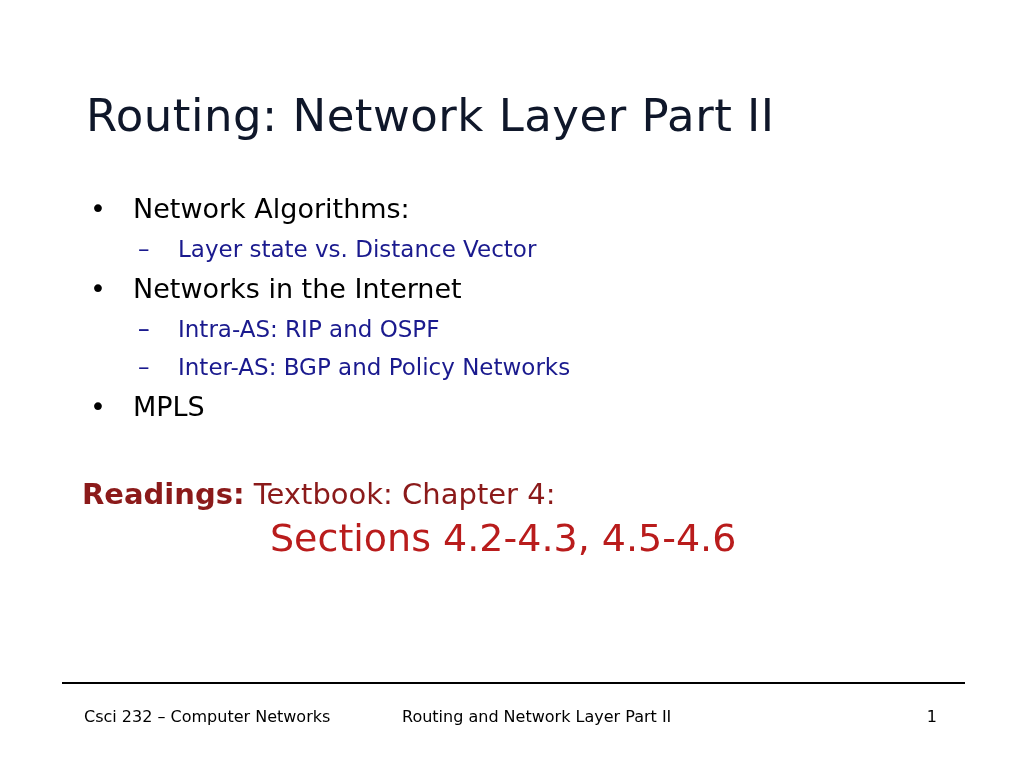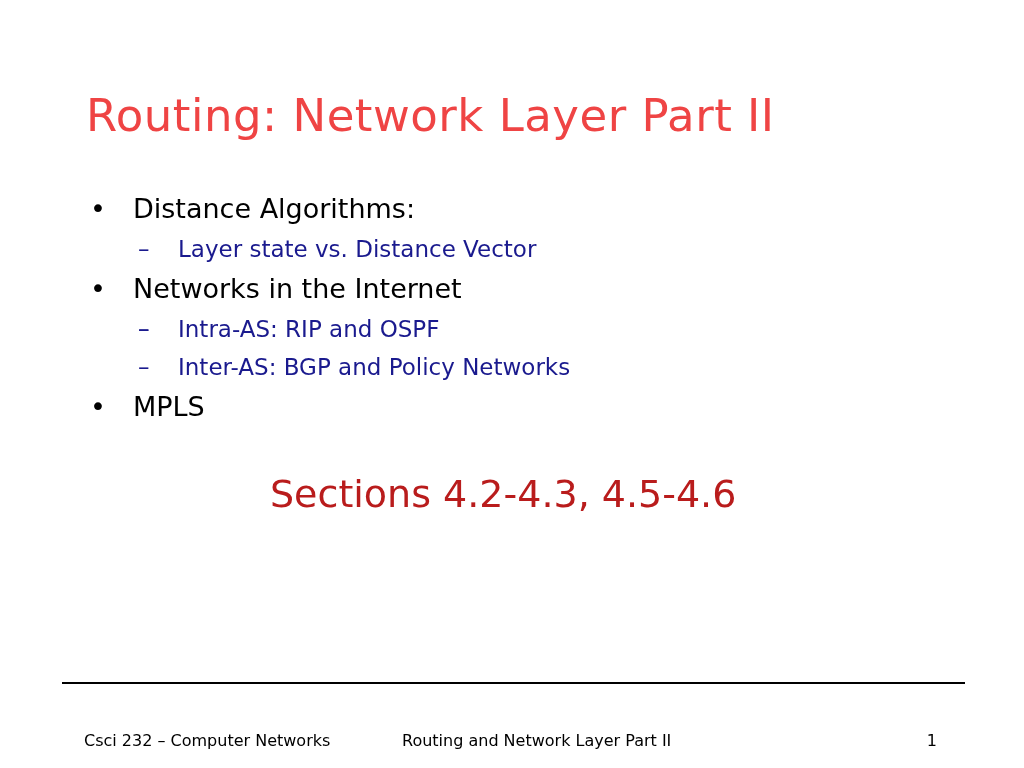--- a/index.html
+++ b/index.html
@@ -25,21 +25,21 @@
   
   .slide-title {
     position: absolute;
     left: 86px;
     top: 88px;
     width: 880px;
     font-family: "DejaVu Sans", sans-serif;
     font-size: 45px;
     line-height: 56px;
     font-weight: 400;
-    color: #ef4444;
+    color: #0f172a;
     letter-spacing: 0.5px;
     white-space: nowrap;
   }
 
   
   .body-block {
     position: absolute;
     left: 82px;
     top: 188px;
     width: 860px;
@@ -119,21 +119,20 @@
   }
   .footer {
     position: absolute;
     left: 62px;
     top: 702px;
     width: 903px;
     height: 30px;
     font-size: 16px;
     line-height: 30px;
     color: #000000;
-    margin-top: 24px;
   }
   .footer-left {
     position: absolute;
     left: 22px;
     top: 0;
     white-space: nowrap;
   }
   .footer-center {
     position: absolute;
     left: 340px;
@@ -151,21 +150,21 @@
 <body>
 
 <div class="slide">
 
   <div class="slide-title">Routing: Network Layer Part II</div>
 
   <div class="body-block">
 
     <div class="bullet-l1">
       <span class="marker">•</span>
-      <span>Distance Algorithms:</span>
+      <span>Network Algorithms:</span>
     </div>
 
     <div class="bullet-l2">
       <span class="marker">–</span>
       <span>Layer state vs. Distance Vector</span>
     </div>
 
     <div class="bullet-l1">
       <span class="marker">•</span>
       <span>Networks in the Internet</span>
@@ -186,20 +185,24 @@
     </div>
 
     <div class="bullet-l1">
       <span class="marker">•</span>
       <span>MPLS</span>
     </div>
 
   </div>
 
   <div class="readings">
+    <div class="readings-line1">
+      <span class="readings-label">Readings:</span>
+      <span class="readings-text">Textbook: Chapter 4:</span>
+    </div>
     <div class="readings-line2">Sections 4.2-4.3, 4.5-4.6</div>
   </div>
 
   <div class="footer-rule"></div>
 
   <div class="footer">
     <span class="footer-left">Csci 232 – Computer Networks</span>
     <span class="footer-center">Routing and Network Layer Part II</span>
     <span class="footer-page">1</span>
   </div>

